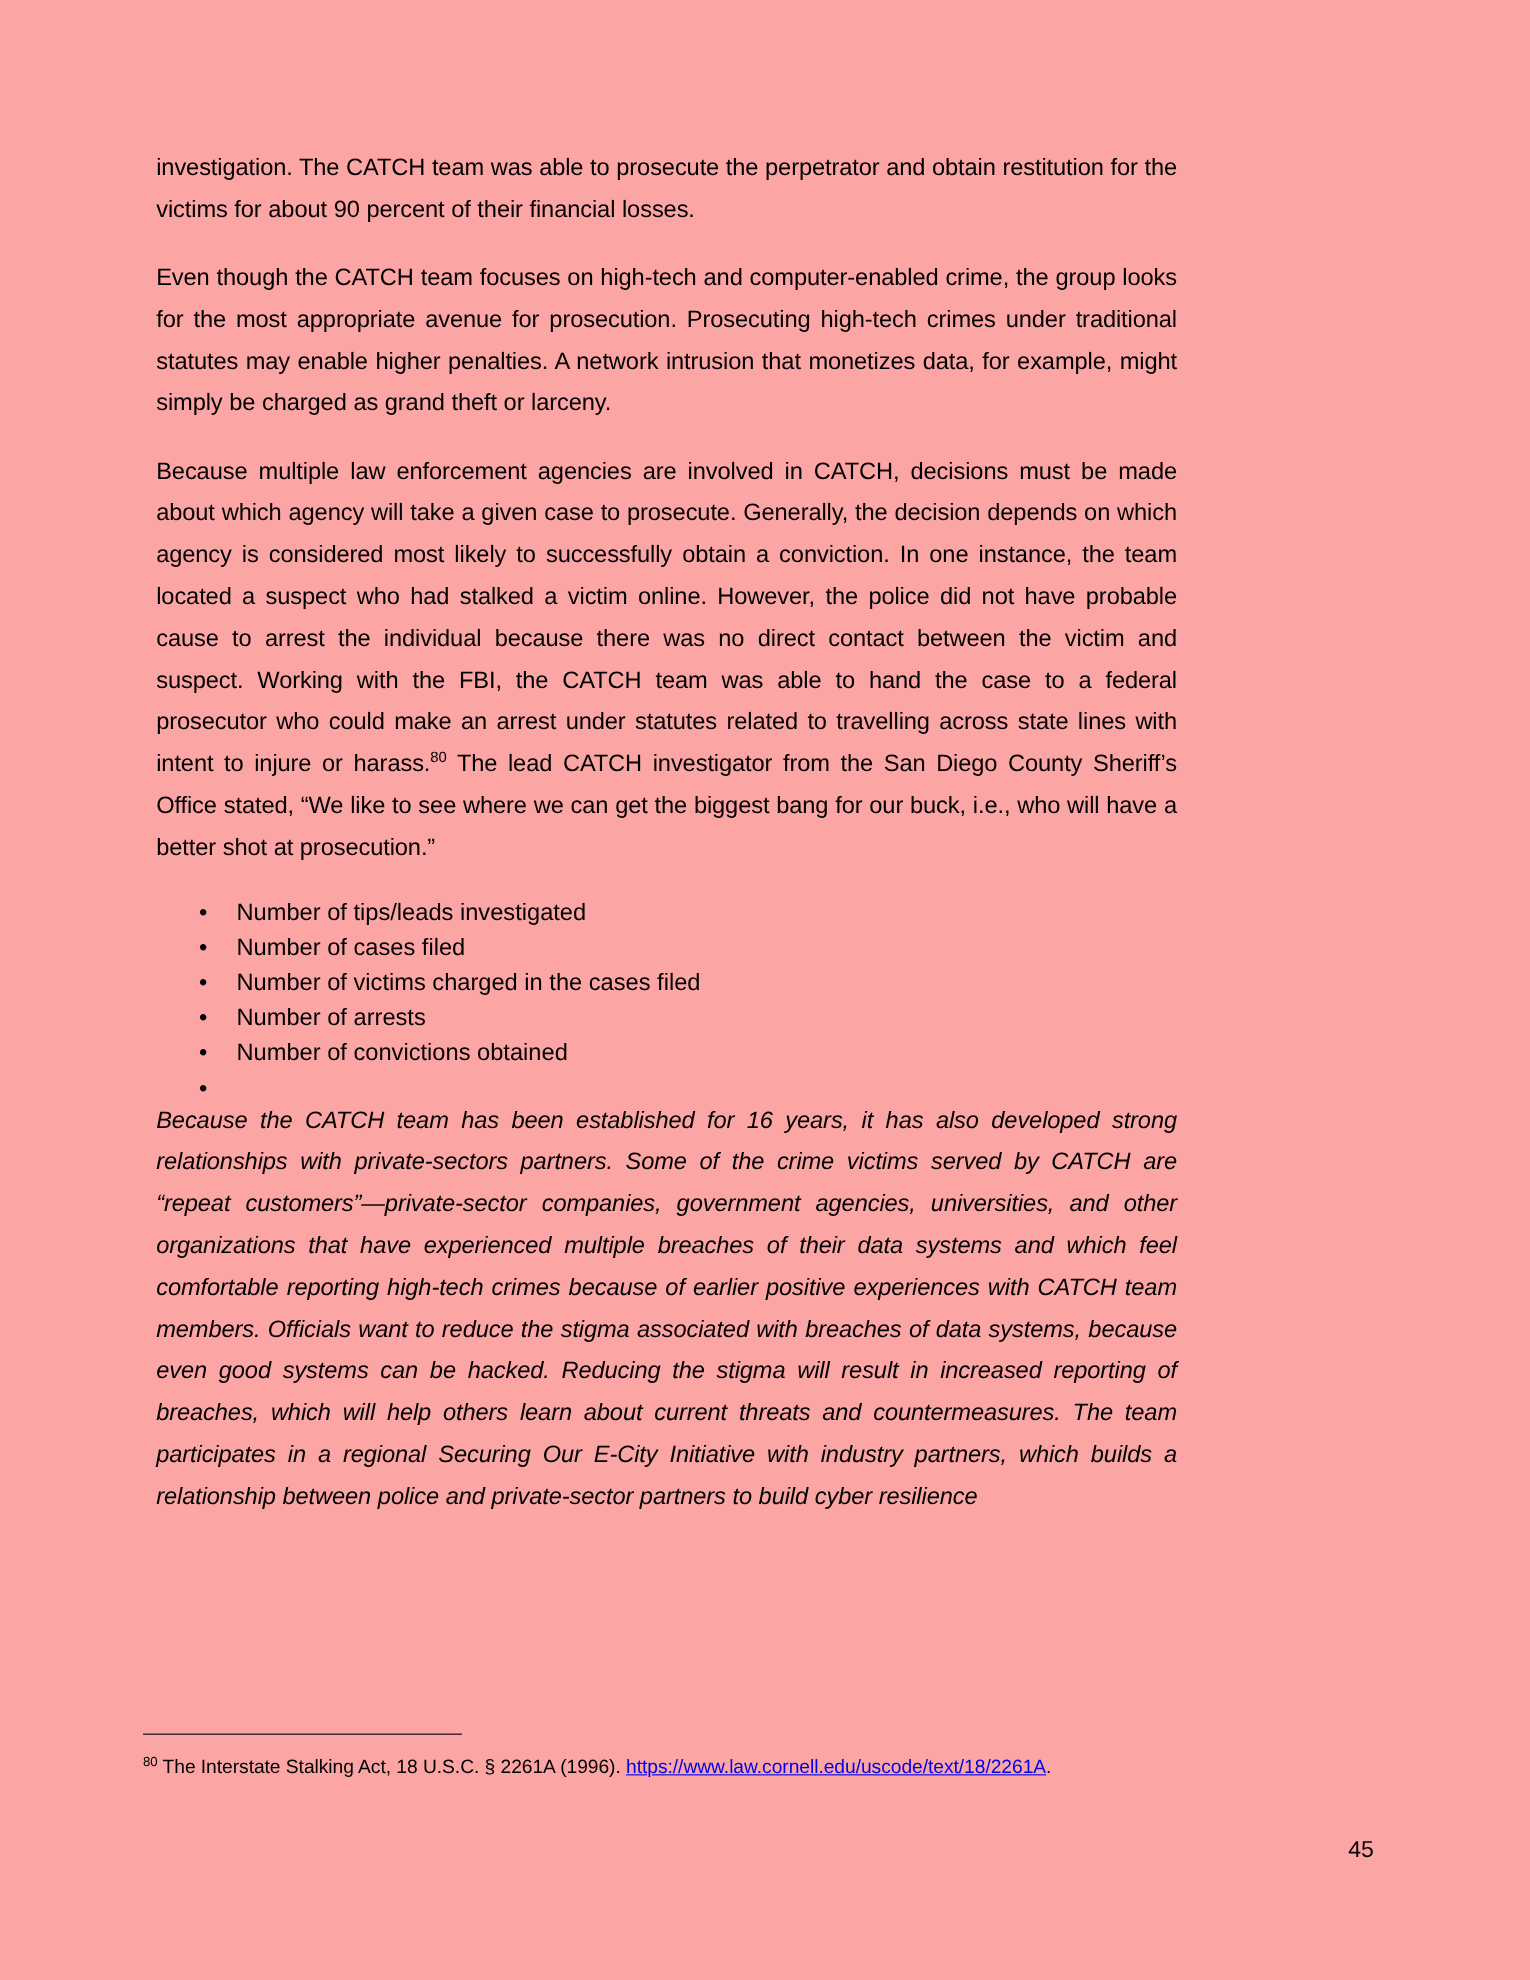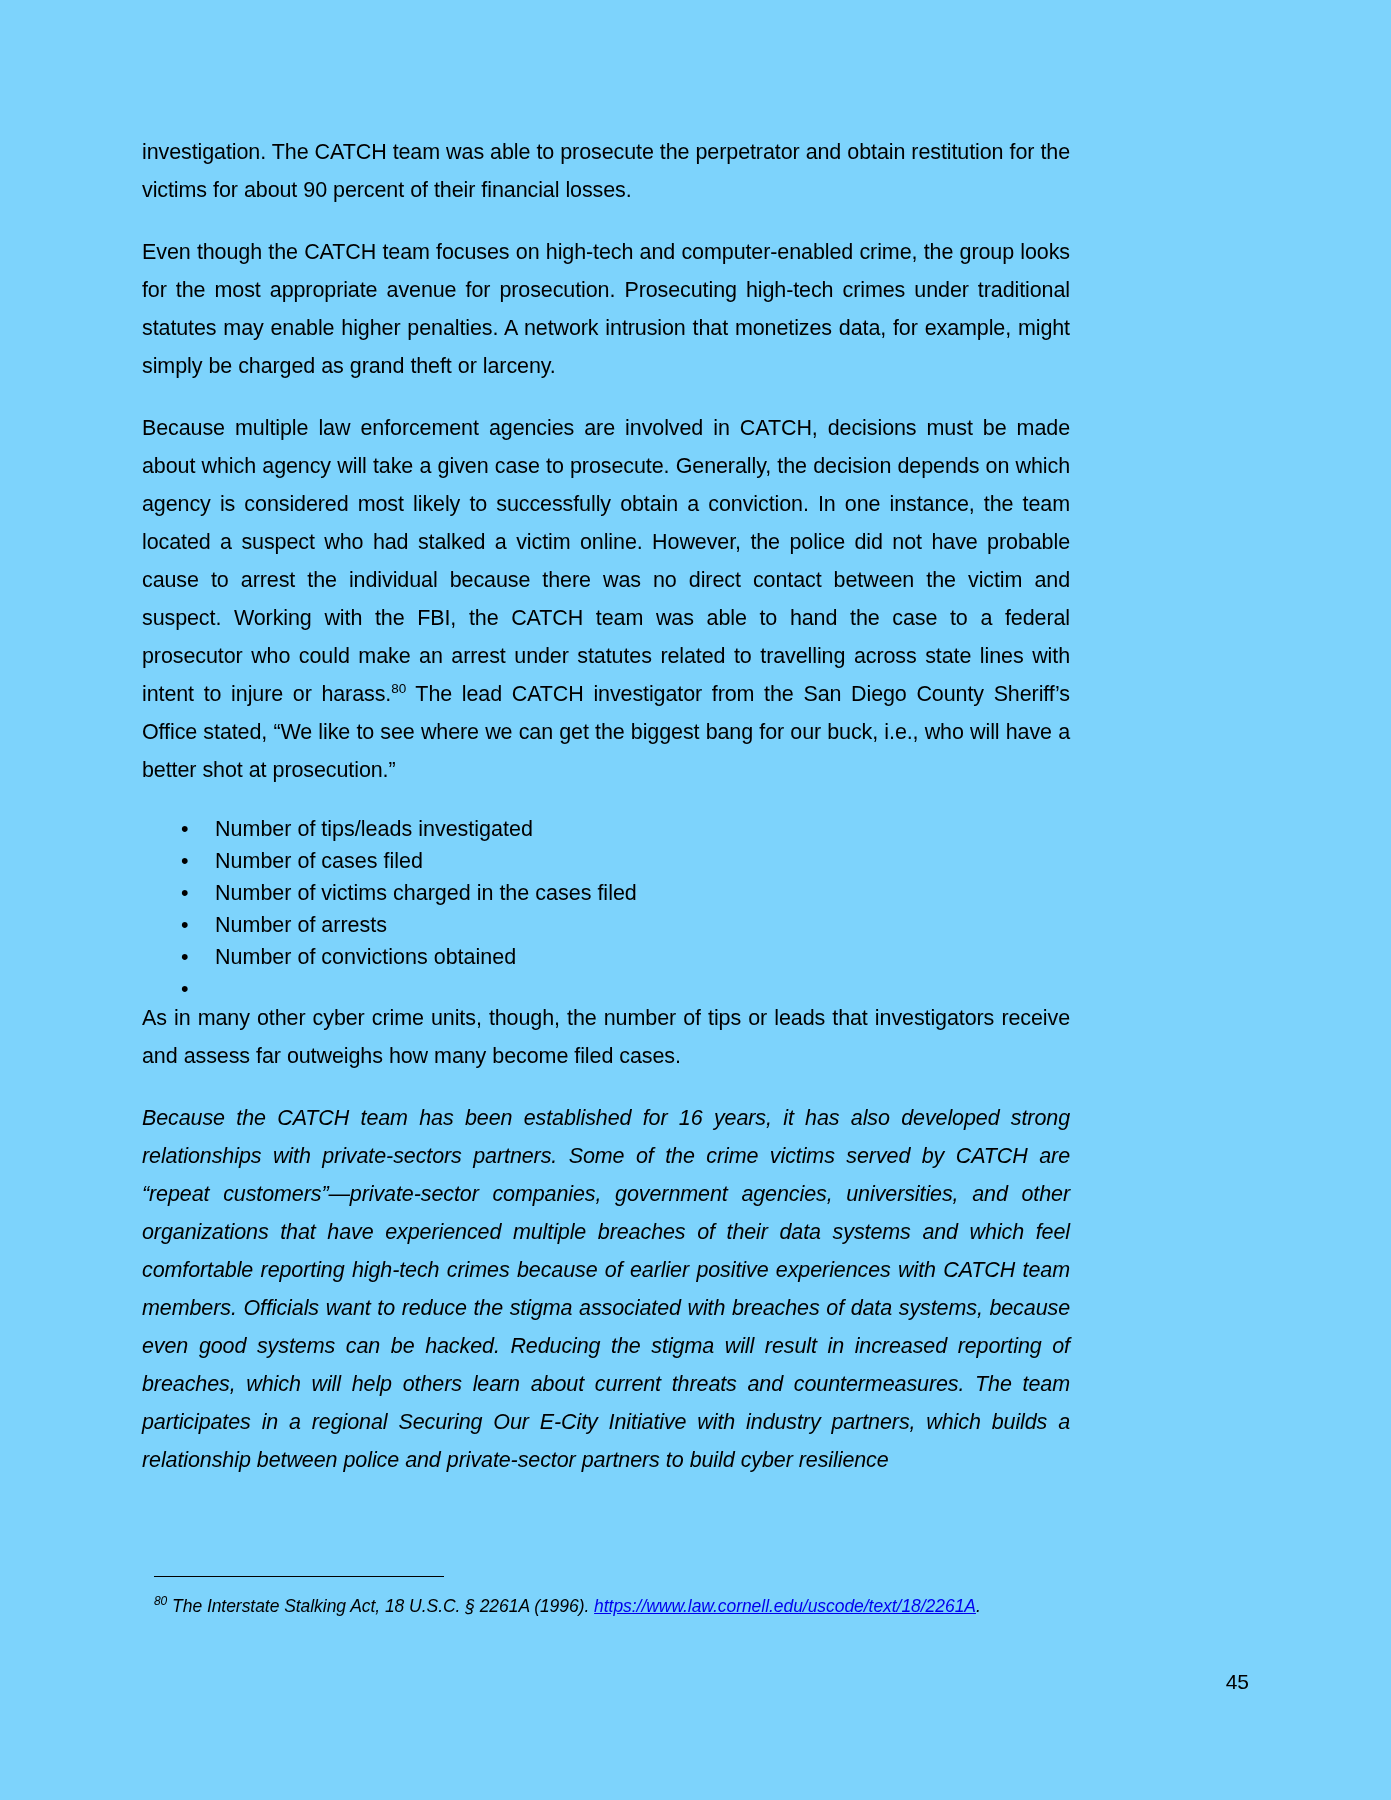--- a/index.html
+++ b/index.html
@@ -13,21 +13,21 @@
     font-family: "Liberation Sans", sans-serif;
     color: #000000;
     position: relative;
     overflow: hidden;
   }
   .page {
     position: absolute;
     left: 0; top: 0;
     width: 1391px;
     height: 1800px;
-    background: #7dd3fc;
+    background: #fca5a5;
   }
   .content {
     position: absolute;
     left: 142px;
     top: 133px;
     width: 928px;
   }
   p.para {
     font-size: 21.5px;
     line-height: 38px;
@@ -61,24 +61,23 @@
   }
   ul.metrics li .bullet {
     position: absolute;
     left: 39px;
     top: 0;
     font-size: 21.5px;
     line-height: 32px;
   }
   .footnote-zone {
     position: absolute;
-    left: 154px;
+    left: 130px;
     top: 1576px;
     width: 928px;
-    font-style: italic;
   }
   .fn-rule {
     width: 290px;
     height: 0;
     border-top: 1.6px solid #000000;
     margin: 0 0 16px 0;
   }
   .footnote {
     font-size: 17.5px;
     line-height: 26px;
@@ -138,21 +137,20 @@
       </li>
       <li>
         <span class="bullet">•</span>
         <span>Number of convictions obtained</span>
       </li>
       <li>
         <span class="bullet">•</span>
       </li>
     </ul>
 
-    <p class="para">As in many other cyber crime units, though, the number of tips or leads that investigators receive and assess far outweighs how many become filed cases.</p>
 
     <p class="para last-of-body">Because the CATCH team has been established for 16 years, it has also developed strong relationships with private-sectors partners. Some of the crime victims served by CATCH are “repeat customers”—private-sector companies, government agencies, universities, and other organizations that have experienced multiple breaches of their data systems and which feel comfortable reporting high-tech crimes because of earlier positive experiences with CATCH team members. Officials want to reduce the stigma associated with breaches of data systems, because even good systems can be hacked. Reducing the stigma will result in increased reporting of breaches, which will help others learn about current threats and countermeasures. The team participates in a regional Securing Our E-City Initiative with industry partners, which builds a relationship between police and private-sector partners to build cyber resilience</p>
 
   </div>
 
   <div class="footnote-zone">
     <div class="fn-rule"></div>
     <div class="footnote">
       <sup>80</sup><span> The Interstate Stalking Act, 18 U.S.C. § 2261A (1996). </span><a class="fn-link" href="#">https://www.law.cornell.edu/uscode/text/18/2261A</a><span>.</span>
     </div>

